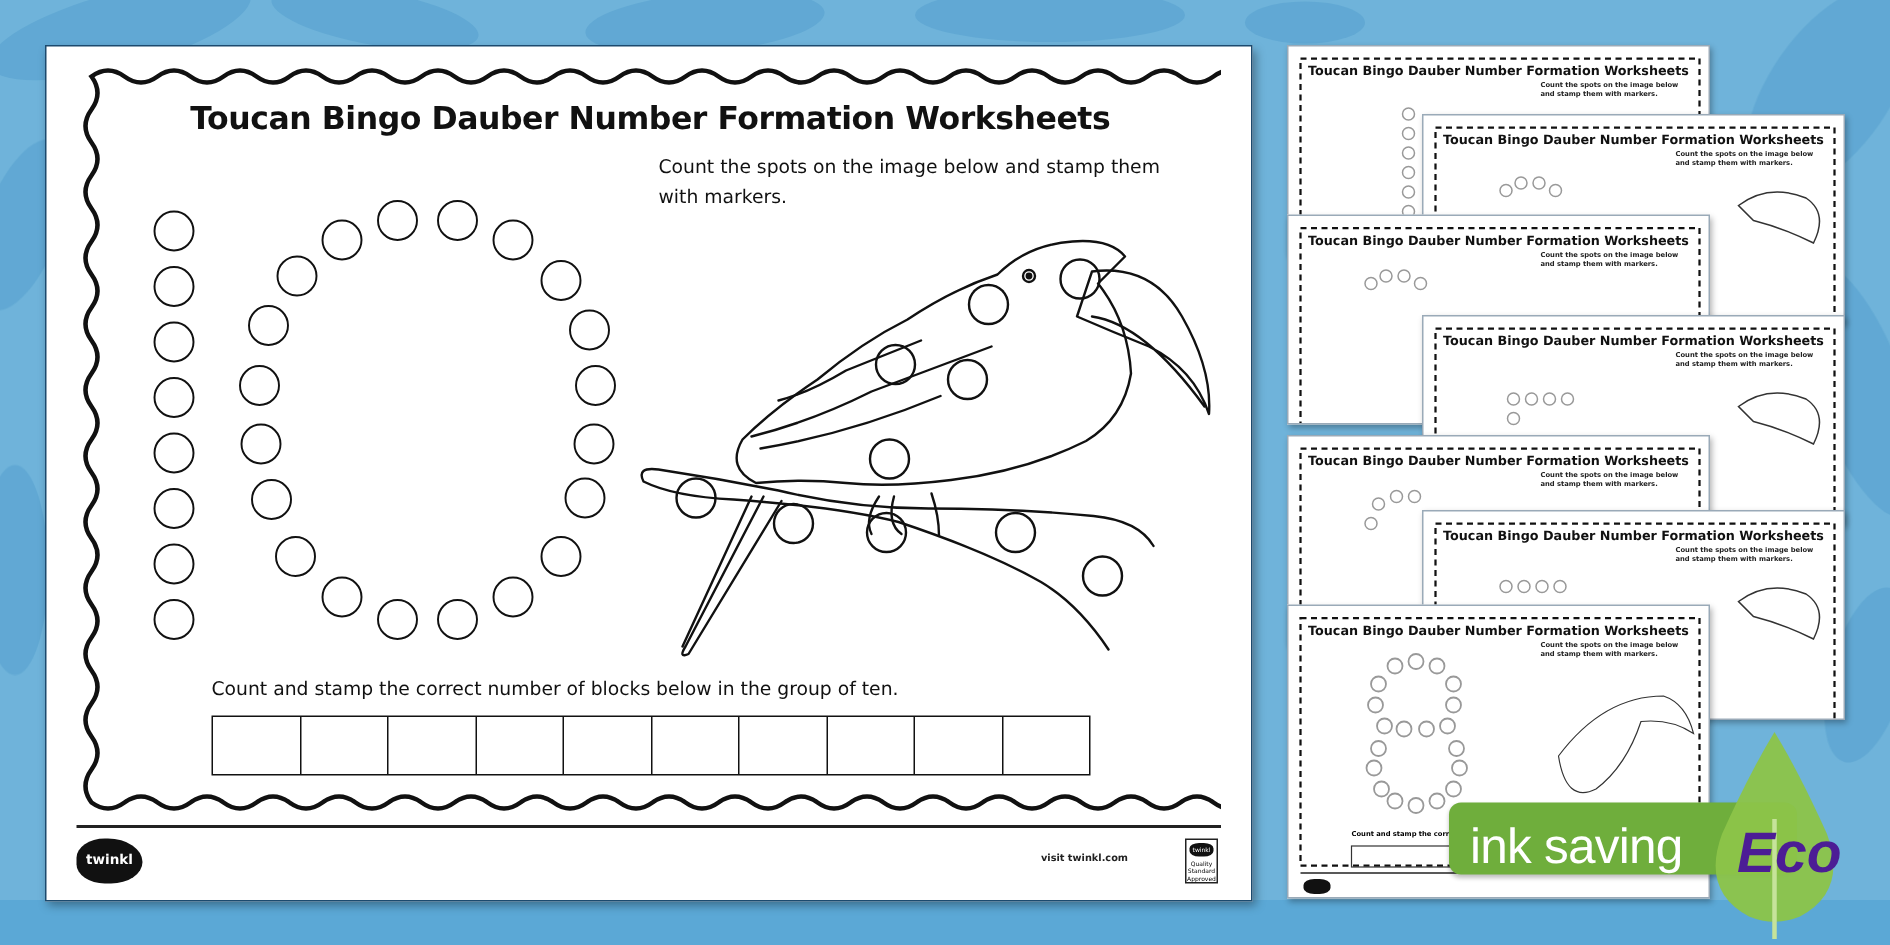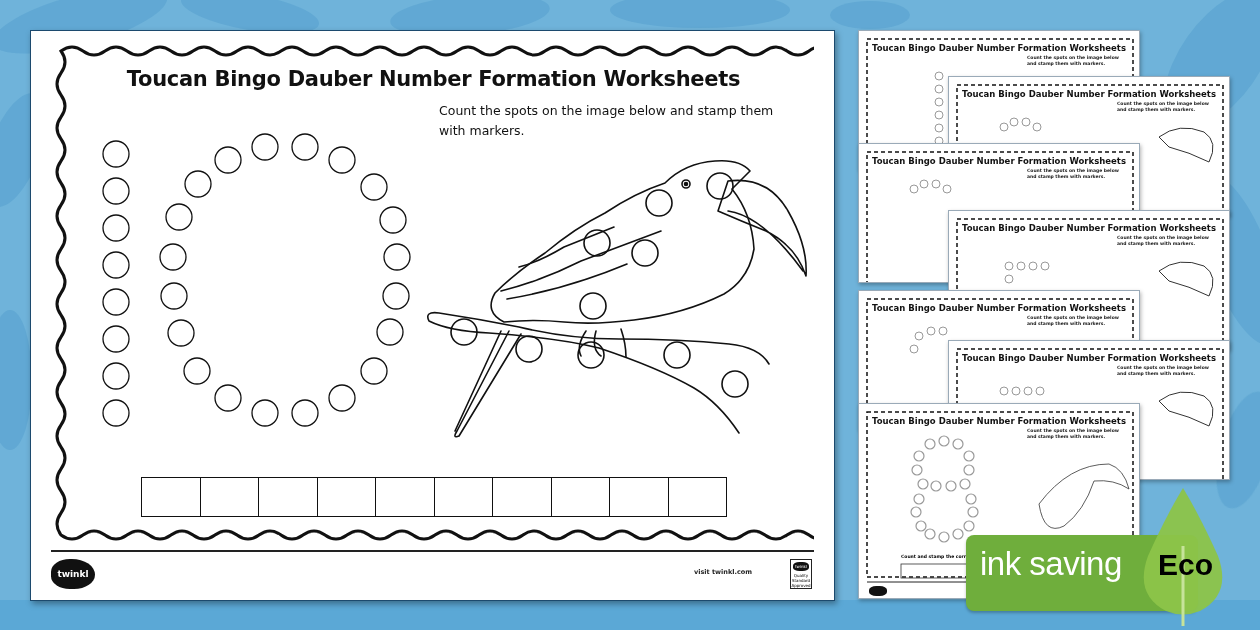--- a/index.html
+++ b/index.html
@@ -55,32 +55,32 @@
   .thumb .t-title {
     position: absolute; left: 0; right: 0; top: 12px; text-align: center;
     font-size: 8.5px; font-weight: bold; color: #111;
   }
   .thumb .t-instr {
     position: absolute; left: 60%; top: 24px; width: 36%; font-size: 4.5px; line-height: 6px; color: #222; font-weight: bold;
   }
   .thumb svg { position: absolute; left: 0; top: 0; }
 
   .eco-banner {
-    position: absolute; left: 966px; top: 535px; width: 232px; height: 76px;
+    position: absolute; left: 966px; top: 535px; width: 232px; height: 48px;
     background: #6fae3c; border-radius: 8px; z-index: 20;
     box-shadow: 0 2px 3px rgba(0,0,0,0.25);
   }
   .eco-text {
     position: absolute; left: 14px; top: 10px; font-size: 33px; color: #fff;
     font-family: "Liberation Sans", sans-serif; letter-spacing: -0.5px;
   }
   .eco-drop { position: absolute; left: 1140px; top: 486px; z-index: 21; }
   .eco-label {
-    position: absolute; left: 1158px; top: 548px; z-index: 22; color: #000000;
-    font-family: "Liberation Sans", sans-serif; font-weight: bold; font-size: 30px;
+    position: absolute; left: 1158px; top: 548px; z-index: 22; color: #4c1d95;
+    font-family: "Liberation Sans", sans-serif; font-weight: bold; font-size: 38px; font-style: italic;
   }
 </style>
 </head>
 <body>
 
 <svg class="bg-leaves" width="1260" height="630">
   <g fill="#5ea6d2" opacity="0.8">
     <ellipse cx="80" cy="20" rx="90" ry="25" transform="rotate(-15 80 20)"></ellipse>
     <ellipse cx="250" cy="12" rx="70" ry="18" transform="rotate(10 250 12)"></ellipse>
     <ellipse cx="470" cy="15" rx="80" ry="20" transform="rotate(-5 470 15)"></ellipse>
@@ -165,20 +165,21 @@
         <circle cx="614" cy="222" r="13"></circle>
       <circle cx="562" cy="275" r="13"></circle>
         <circle cx="433" cy="301" r="13"></circle>
       <circle cx="498" cy="318" r="13"></circle>
         <circle cx="560" cy="324" r="13"></circle>
       <circle cx="646" cy="324" r="13"></circle>
         <circle cx="704" cy="353" r="13"></circle>
     </g>
   </svg>
 
+  <div class="instr-bottom">Count and stamp the correct number of blocks below in the group of ten.</div>
   <div class="ten-frame">
     <div class="cell"></div>
     <div class="cell"></div>
     <div class="cell"></div>
     <div class="cell"></div>
     <div class="cell"></div>
     <div class="cell"></div>
     <div class="cell"></div>
     <div class="cell"></div>
     <div class="cell"></div>

